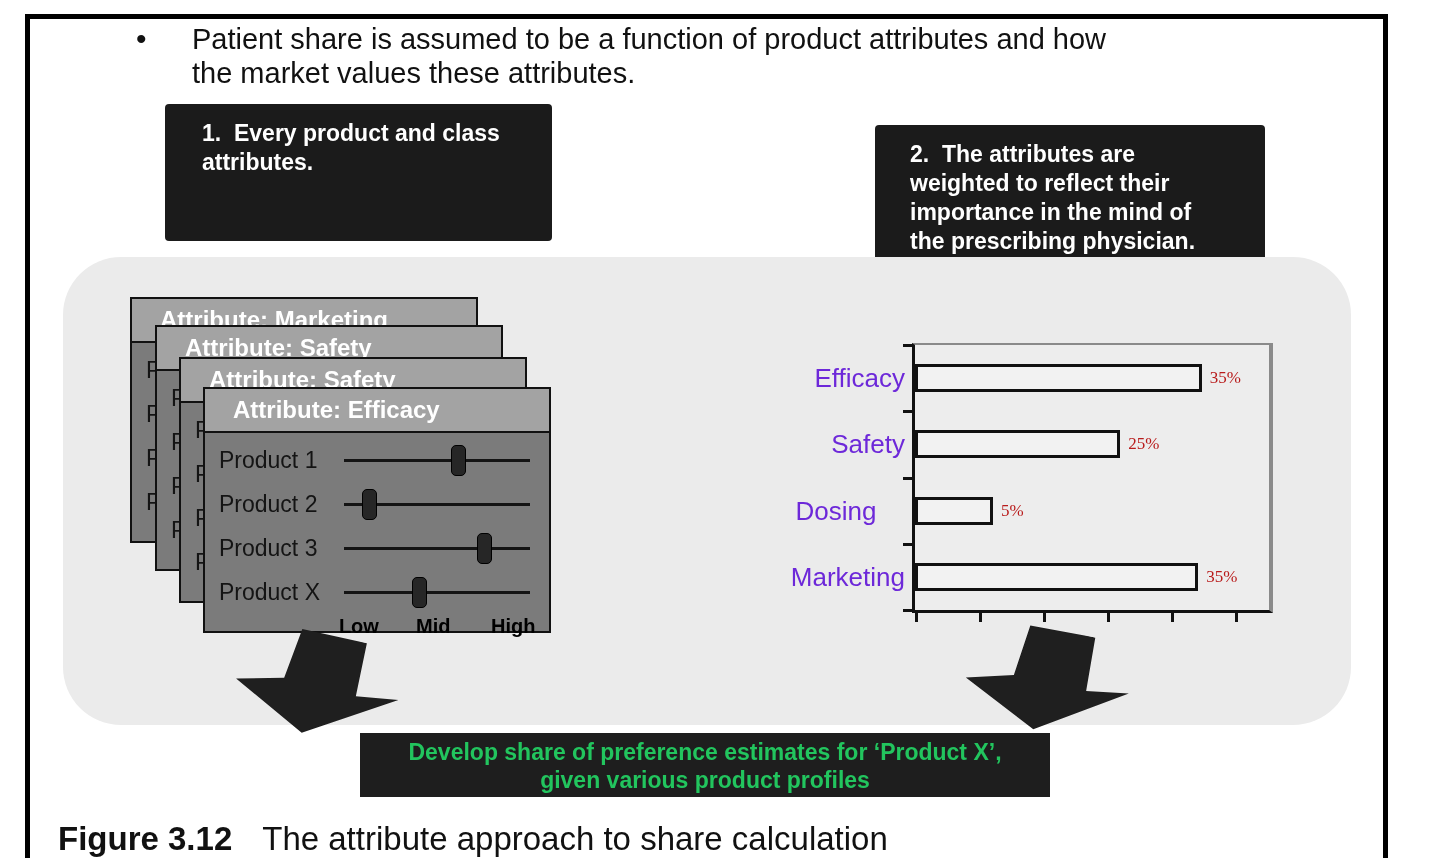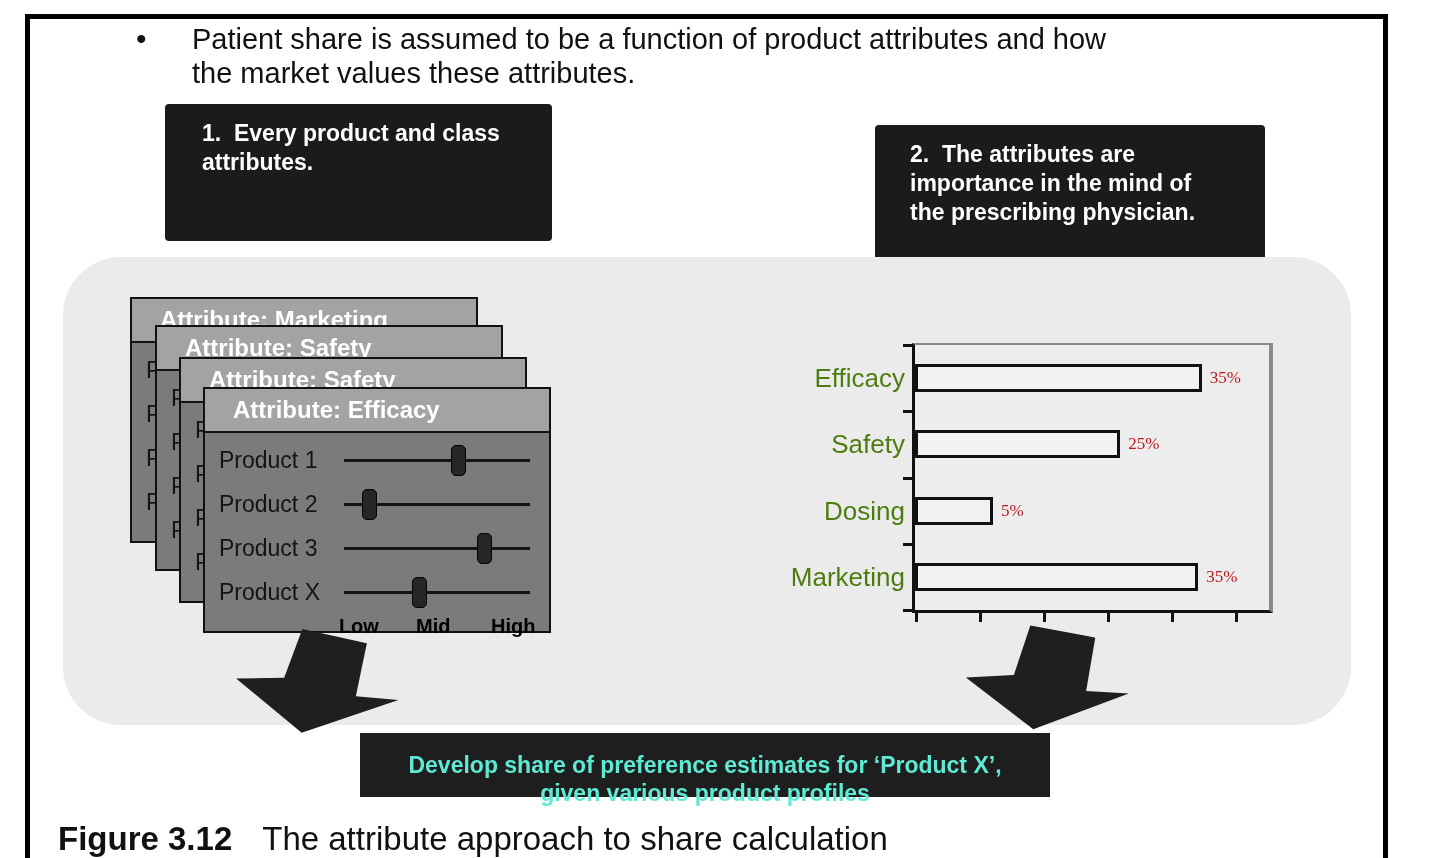--- a/index.html
+++ b/index.html
@@ -43,33 +43,33 @@
 
   
   .plot{position:absolute;left:912px;top:343px;width:354px;height:265px;
         background:#ededed;
         border-top:2px solid #8a8a8a;border-right:4px solid #8a8a8a;
         border-left:3px solid #111;border-bottom:3px solid #111;}
   .bar{position:absolute;height:28px;background:#f2f2f2;border:3px solid #111;
        box-sizing:border-box;left:0;}
   .vlabel{position:absolute;font-size:17px;color:#b91c1c;line-height:28px;font-family:Liberation Serif, serif;}
   .cat-label{position:absolute;left:-148px;width:138px;text-align:right;
-             font-size:26px;color:#4d7c0f;line-height:26px;}
+             font-size:26px;color:#6d28d9;line-height:26px;}
   .xtick{position:absolute;width:3px;height:9px;background:#111;top:calc(100% + 3px);}
   .ytick{position:absolute;width:9px;height:3px;background:#111;left:-12px;}
 
   
   .arrow{position:absolute;}
   #arrow-left{left:235px;top:632px;transform:rotate(16deg);}
   #arrow-right{left:965px;top:628px;transform:rotate(14deg);}
 
   
   .result{position:absolute;left:360px;top:733px;width:690px;height:64px;
-          background:#1e1e1e;color:#5eead4;font-weight:bold;font-size:23px;
-          line-height:28px;text-align:center;box-sizing:border-box;padding-top:18px;}
+          background:#1e1e1e;color:#22c55e;font-weight:bold;font-size:23px;
+          line-height:28px;text-align:center;box-sizing:border-box;padding-top:5px;}
 
   
   .caption{position:absolute;left:58px;top:820px;font-size:33px;white-space:nowrap;}
   .caption .cap-b{font-weight:bold;margin-right:30px;}
 </style>
 </head>
 <body>
 
 <div class="frame"></div>
 
@@ -78,20 +78,21 @@
     <div>Patient share is assumed to be a function of product attributes and how</div>
     <div>the market values these attributes.</div>
   </div>
 
 <div class="callout" id="callout-1">
     <div>1.  Every product and class</div>
     <div>attributes.</div>
   </div>
 <div class="callout" id="callout-2">
     <div>2.  The attributes are</div>
+    <div>weighted to reflect their</div>
     <div>importance in the mind of</div>
     <div>the prescribing physician.</div>
   </div>
 
 <div class="canvas"></div>
 
 <div id="cards-layer">
     <div class="card" style="left: 130px; top: 297px;">
       <div class="card-h">Attribute: Marketing</div>
       <div class="card-b">
@@ -230,21 +231,21 @@
     </div>
   </div>
 
 <div class="plot" id="plot">
     <div class="cat-label" style="top: 20px;">Efficacy</div>
     <div class="bar" style="top: 19px; width: 81%;"></div>
     <div class="vlabel" style="left: calc(81% + 8px); top: 19px;">35%</div>
     <div class="cat-label" style="top: 86.25px;">Safety</div>
     <div class="bar" style="top: 85.25px; width: 58%;"></div>
     <div class="vlabel" style="left: calc(58% + 8px); top: 85.25px;">25%</div>
-    <div class="cat-label" style="top: 152.5px;">Dosing</div>
+    <div class="cat-label" style="top: 152.5px; text-align: center;">Dosing</div>
     <div class="bar" style="top: 151.5px; width: 22%;"></div>
     <div class="vlabel" style="left: calc(22% + 8px); top: 151.5px;">5%</div>
     <div class="cat-label" style="top: 218.75px;">Marketing</div>
     <div class="bar" style="top: 217.75px; width: 80%;"></div>
     <div class="vlabel" style="left: calc(80% + 8px); top: 217.75px;">35%</div>
     <div class="xtick" style="left: 0px;"></div>
     <div class="xtick" style="left: 64px;"></div>
     <div class="xtick" style="left: 128px;"></div>
     <div class="xtick" style="left: 192px;"></div>
     <div class="xtick" style="left: 256px;"></div>

